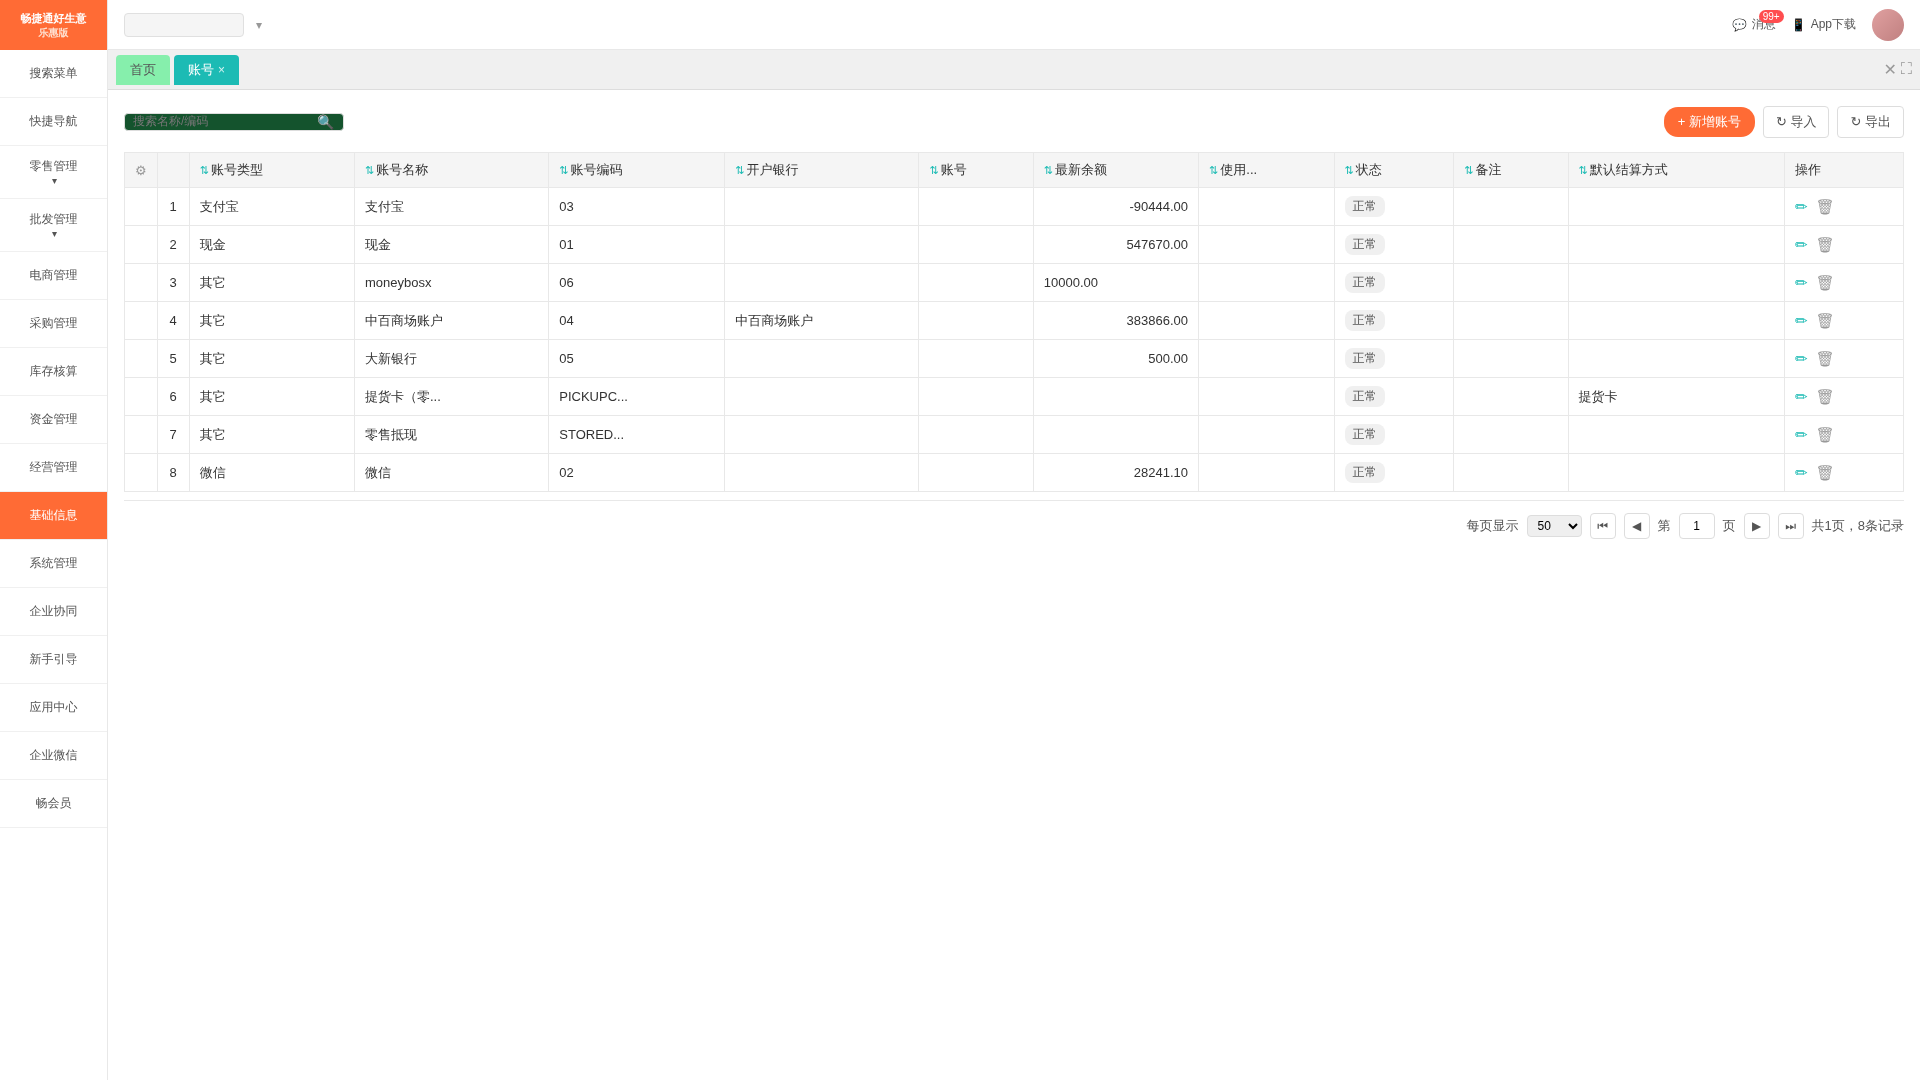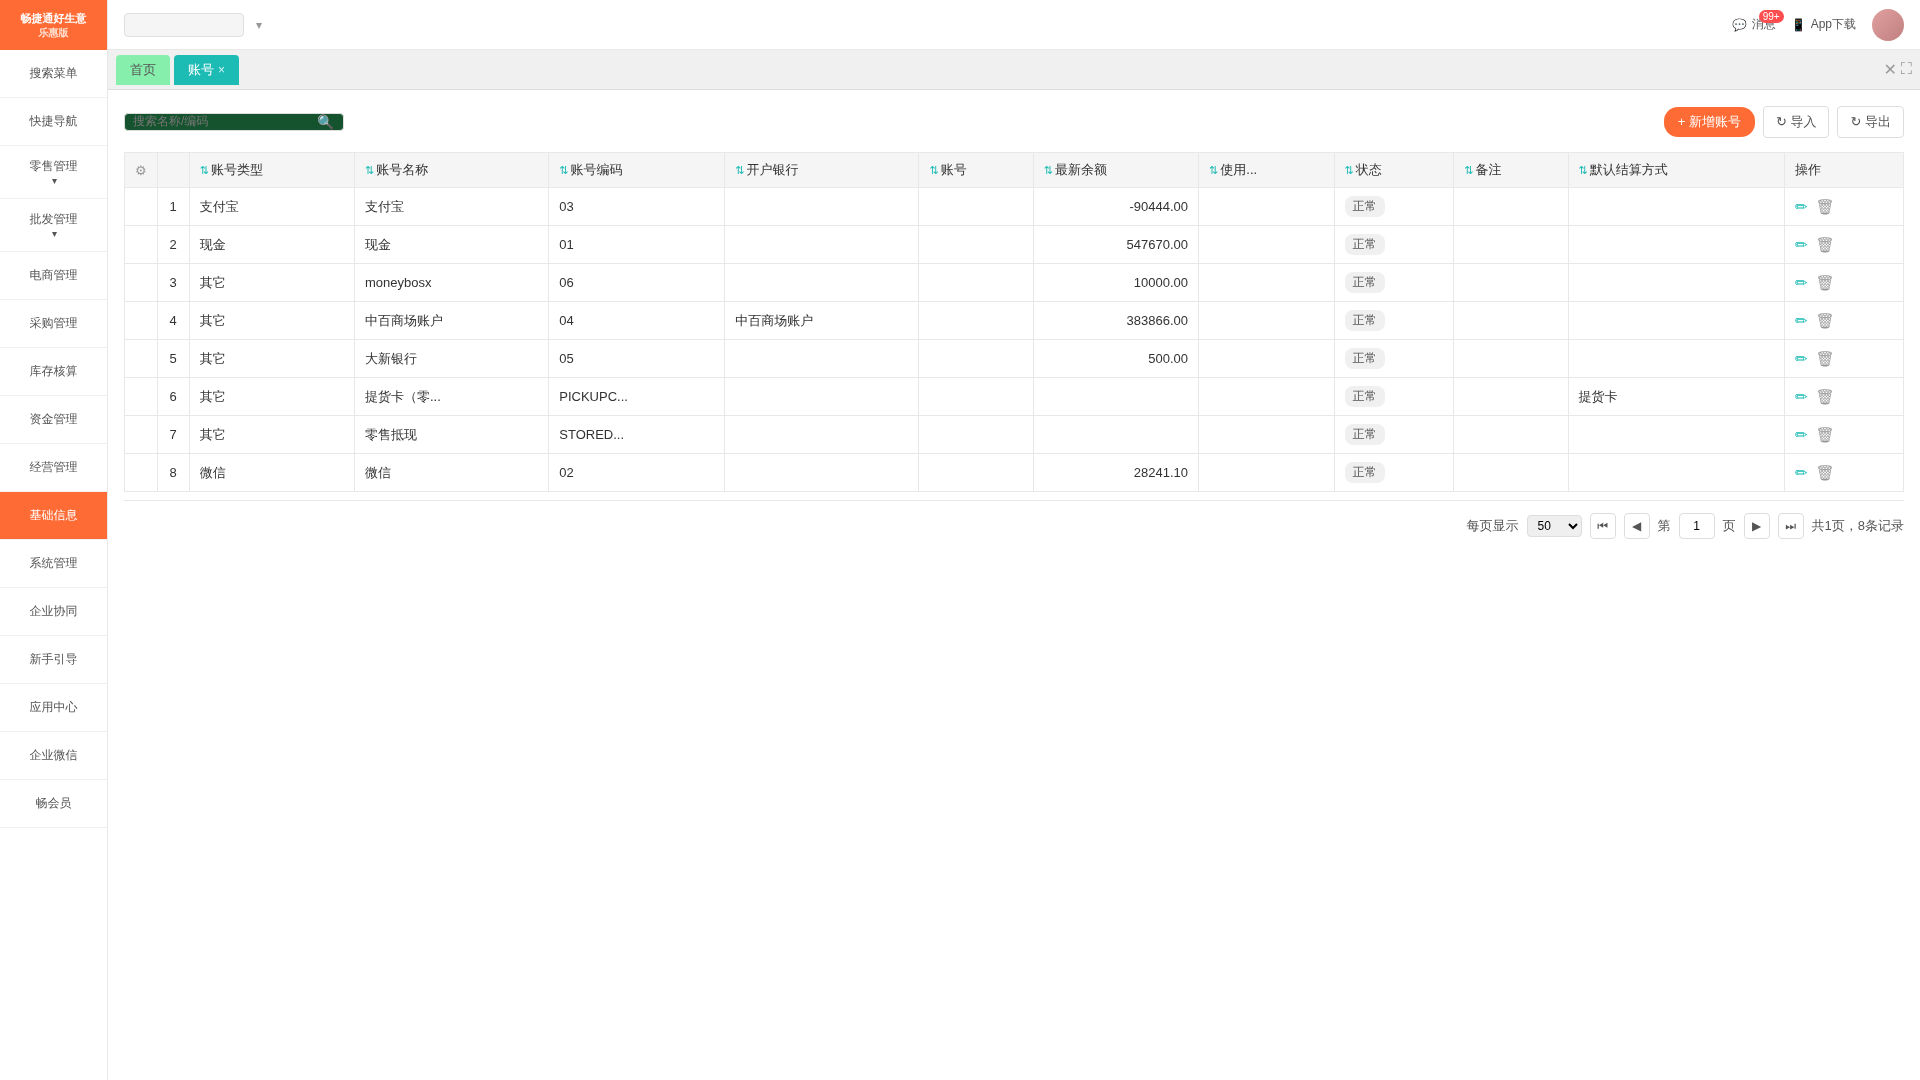--- a/index.html
+++ b/index.html
@@ -396,21 +396,21 @@
     </td>
   </tr>
           <tr>
     <td></td>
     <td class="num-col">3</td>
     <td>其它</td>
     <td>moneybosx</td>
     <td>06</td>
     <td></td>
     <td></td>
-    <td style="text-align:right;">10000.00</td>
+    <td style="text-align:left;">10000.00</td>
     <td></td>
     <td><span class="status-badge">正常</span></td>
     <td></td>
     <td></td>
     <td>
       <div class="action-btns">
         <span class="edit-btn" title="编辑">✏</span>
         <span class="del-btn" title="删除">🗑</span>
       </div>
     </td>

